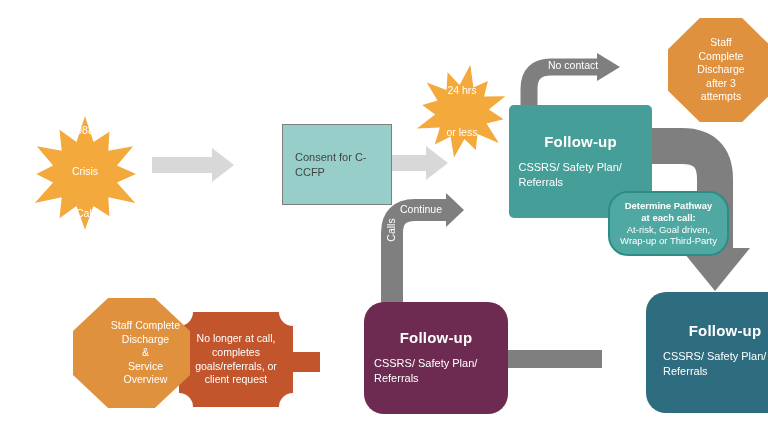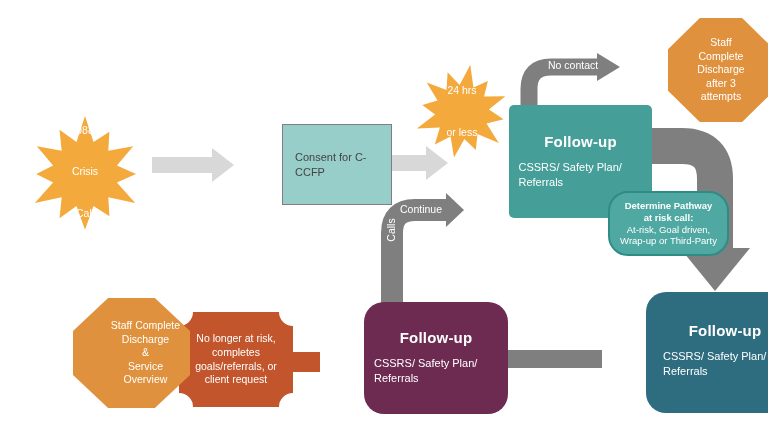--- a/index.html
+++ b/index.html
@@ -138,42 +138,42 @@
   <div class="node octagon oct-no-contact">
     <div>Staff</div>
     <div>Complete</div>
     <div>Discharge</div>
     <div>after 3</div>
     <div>attempts</div>
   </div>
 
   <div class="node box-determine">
     <div class="bold">Determine Pathway</div>
-    <div class="bold">at risk call:</div>
+    <div class="bold">at each call:</div>
     <div>At-risk, Goal driven,</div>
     <div>Wrap-up or Third-Party</div>
   </div>
 
 
   <div class="node box-followup-longterm">
     <div class="fu-title">Follow-up</div>
     <div class="fu-sub">CSSRS/ Safety Plan/ Referrals</div>
   </div>
 
   <div class="node box-followup-transition">
     <div class="fu-title">Follow-up</div>
     <div class="fu-sub">CSSRS/ Safety Plan/ Referrals</div>
   </div>
 
   <div class="plaque-wrap">
     <svg width="114" height="95" viewBox="0 0 114 95">
       <path fill="var(--rust)" d="M 14 0 L 100 0 A 14 14 0 0 0 114 14 L 114 81 A 14 14 0 0 0 100 95 L 14 95 A 14 14 0 0 0 0 81 L 0 14 A 14 14 0 0 0 14 0 Z"></path>
     </svg>
     <div class="plaque-label">
-      <div>No longer at risk,</div>
+      <div>No longer at call,</div>
       <div>completes</div>
       <div>goals/referrals, or</div>
       <div>client request</div>
     </div>
   </div>
 
   <div class="node octagon oct-final">
     <div>Staff Complete</div>
     <div>Discharge</div>
     <div>&amp;</div>

